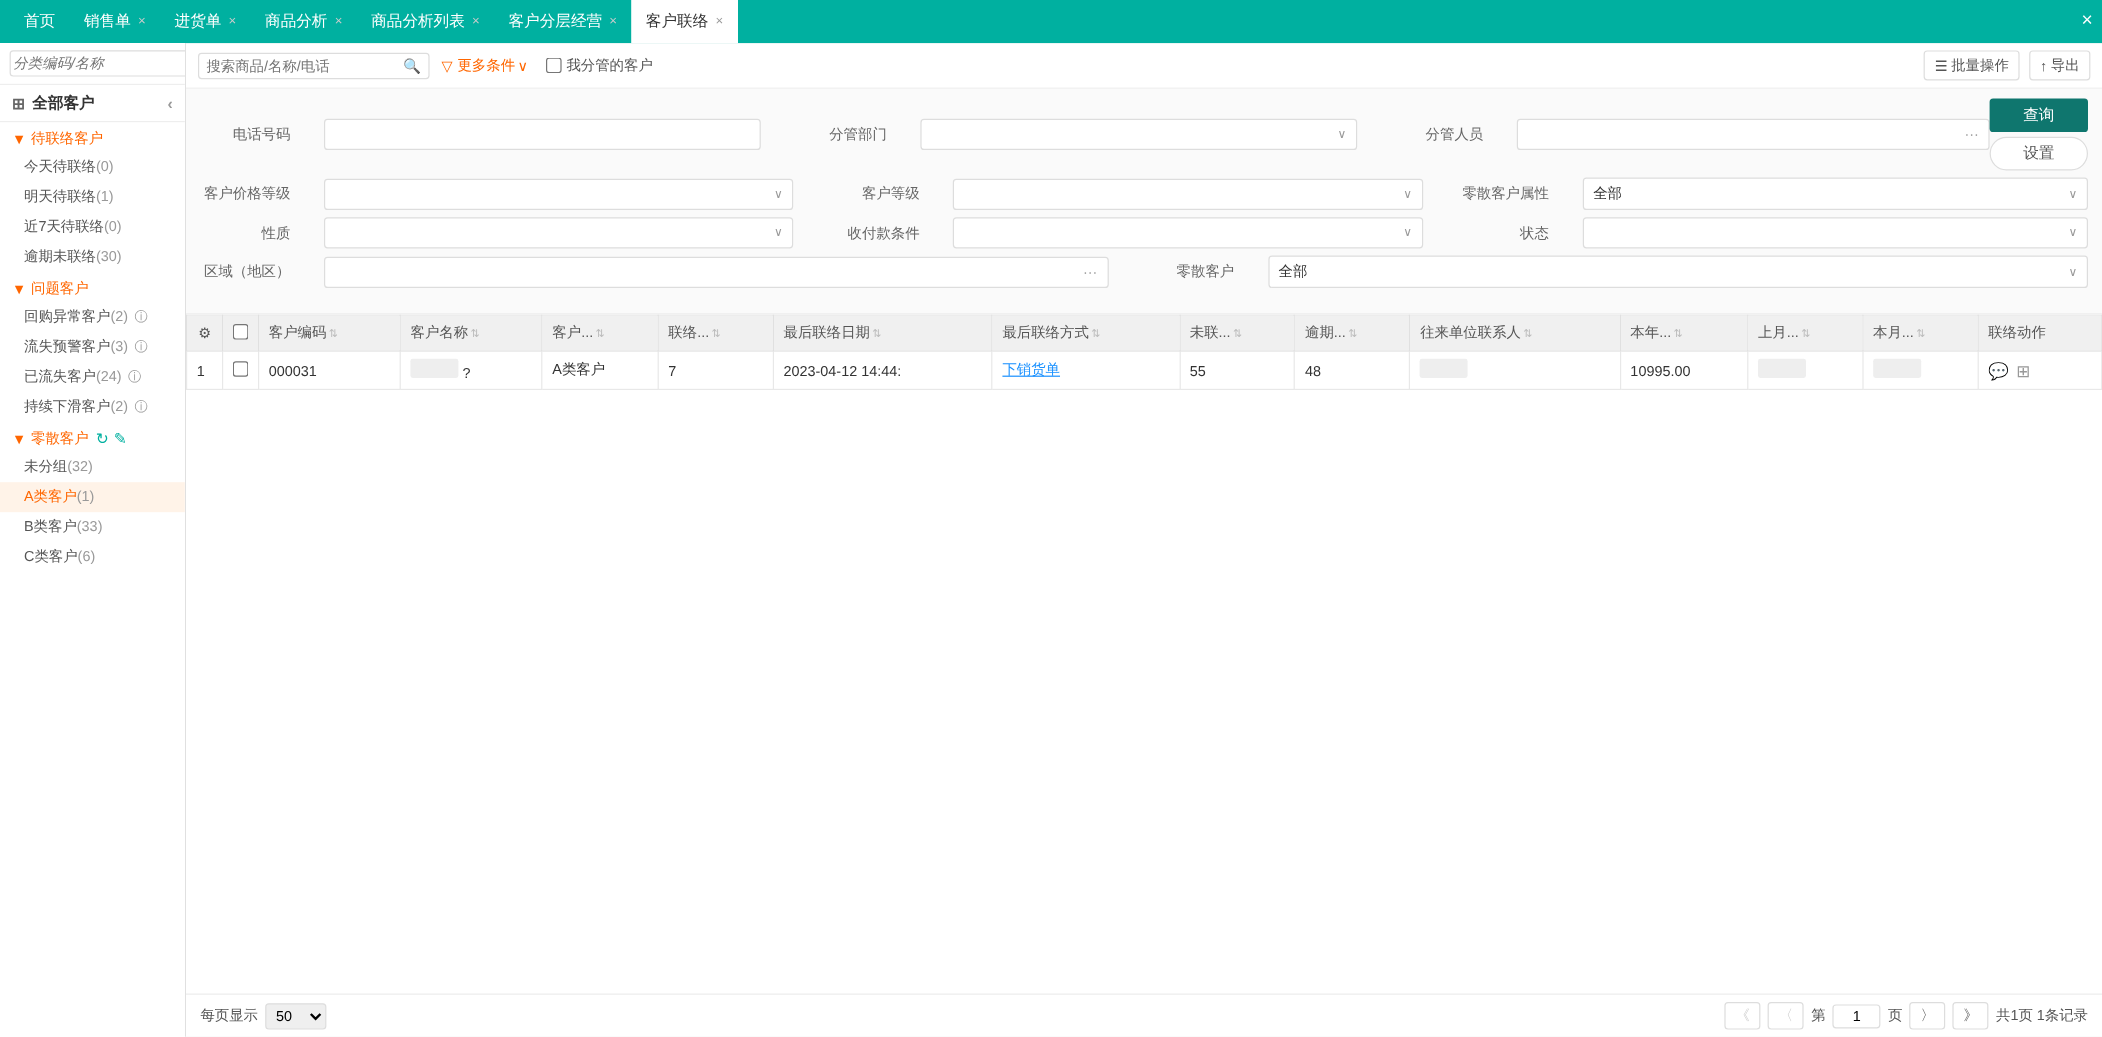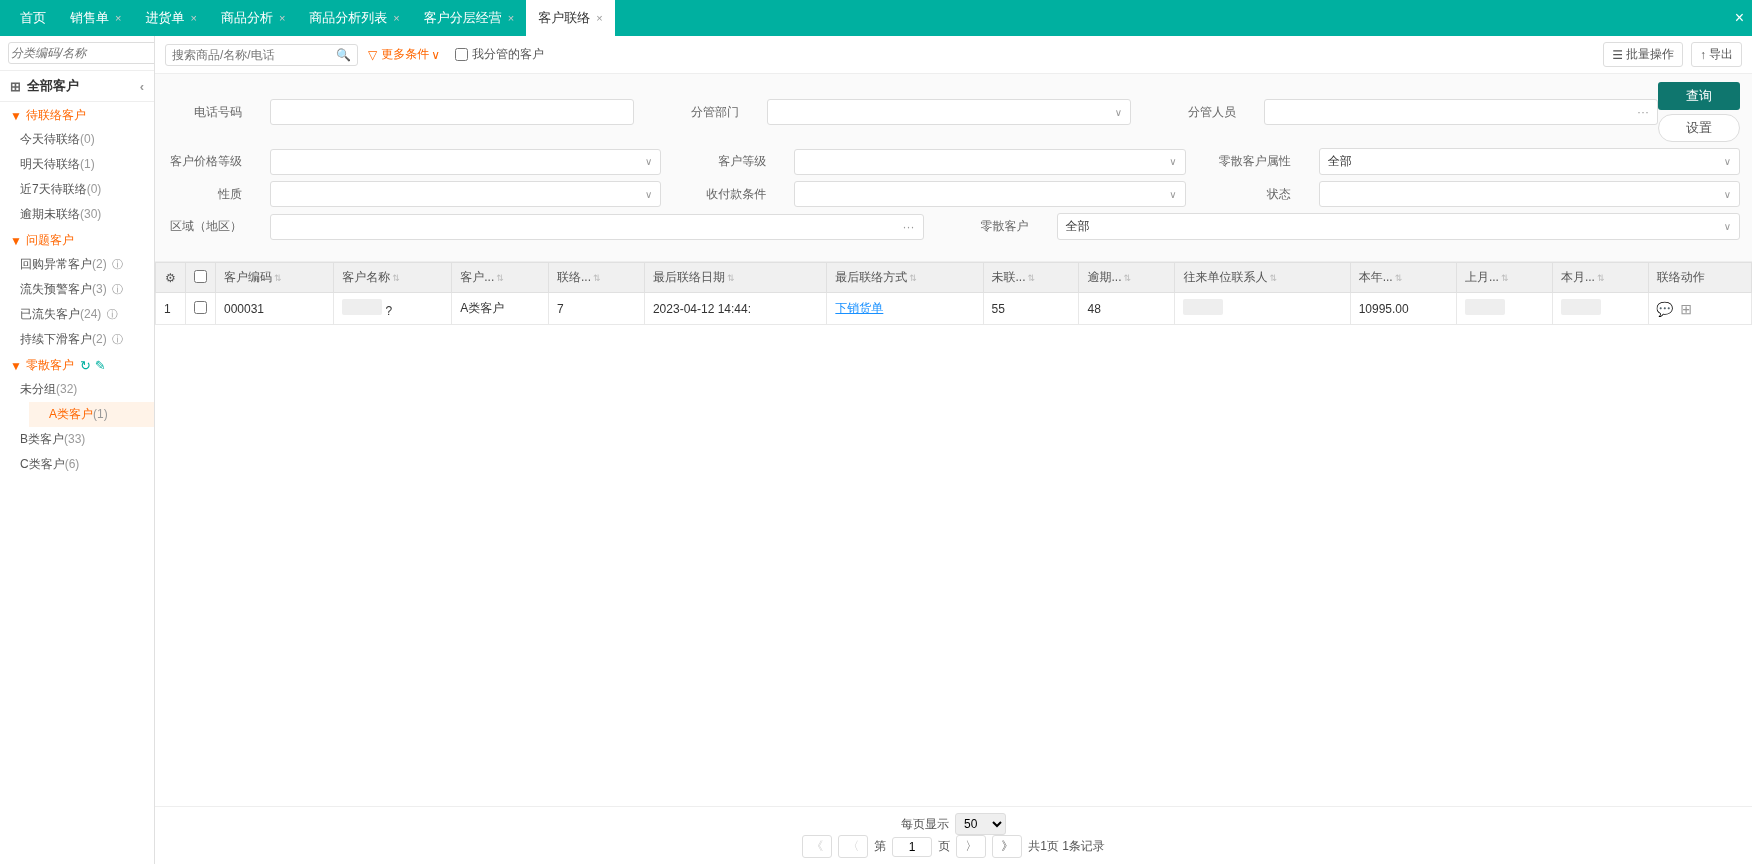--- a/index.html
+++ b/index.html
@@ -20,21 +20,21 @@
     
     .sidebar { width: 155px; background: #fff; border-right: 1px solid #e0e0e0; display: flex; flex-direction: column; overflow-y: auto; }
     .sidebar-search { display: flex; align-items: center; padding: 6px 8px; border-bottom: 1px solid #eee; }
     .sidebar-search input { flex: 1; border: 1px solid #ddd; border-radius: 3px; padding: 3px 2px; font-size: 12px; outline: none; font-style: italic; }
     .sidebar-all { display: flex; align-items: center; padding: 6px 10px; font-weight: bold; color: #333; font-size: 13px; border-bottom: 1px solid #eee; }
     .sidebar-all .grid-icon { margin-right: 6px; color: #666; }
     .sidebar-all .arrow-icon { margin-left: auto; color: #999; }
     .sidebar-group-title { display: flex; align-items: center; padding: 5px 10px 3px 10px; color: #f60; font-size: 12px; }
     .sidebar-group-title .tri { margin-right: 4px; }
     .sidebar-item { padding: 4px 10px 4px 20px; color: #555; cursor: pointer; font-size: 12px; }
-    .sidebar-item.active { background: #fff3e8; color: #f60; margin-left: 29px; }
+    .sidebar-item.active { background: #fff3e8; color: #f60; }
     .sidebar-item .count { color: #999; }
 
     
     .content { flex: 1; display: flex; flex-direction: column; overflow: hidden; }
 
     
     .filter-bar { display: flex; align-items: center; padding: 6px 10px; background: #fff; border-bottom: 1px solid #eee; }
     .filter-search { display: flex; align-items: center; border: 1px solid #ddd; border-radius: 3px; padding: 3px 6px; margin-right: 10px; }
     .filter-search input { border: none; outline: none; font-size: 12px; width: 160px; }
     .filter-search .s-icon { color: #999; margin-left: 4px; }
@@ -64,21 +64,21 @@
     thead th .sort-icon { color: #bbb; margin-left: 2px; font-size: 9px; }
     tbody tr { background: #fff; }
     tbody td { padding: 6px 8px; border: 1px solid #e8e8e8; color: #333; white-space: nowrap; }
     .th-gear { width: 30px; text-align: center; }
     .th-check { width: 30px; text-align: center; }
     .link-text { color: #1890ff; cursor: pointer; text-decoration: underline; text-align: center; }
     .action-icons { display: flex; gap: 6px; }
     .action-icon { color: #999; cursor: pointer; font-size: 14px; }
 
     
-    .bottom-bar { display: flex; align-items: center; justify-content: space-between; padding: 6px 12px; background: #fff; border-top: 1px solid #eee; flex-direction: column; }
+    .bottom-bar { display: flex; align-items: center; justify-content: space-between; padding: 6px 12px; background: #fff; border-top: 1px solid #eee; }
     .page-size { display: flex; align-items: center; gap: 6px; color: #555; }
     .page-size select { border: 1px solid #ddd; padding: 2px 4px; border-radius: 3px; font-size: 12px; }
     .pagination { display: flex; align-items: center; gap: 6px; color: #555; }
     .page-btn { border: 1px solid #ddd; background: #fff; padding: 2px 8px; cursor: pointer; border-radius: 3px; font-size: 12px; color: #555; }
     .page-btn:disabled { color: #ccc; cursor: not-allowed; }
     .page-input { border: 1px solid #ddd; width: 40px; text-align: center; padding: 2px 4px; border-radius: 3px; font-size: 12px; }
     .total-info { color: #555; }
 
     
     .btn-query { background: #0f766e; color: #fff; border: none; padding: 5px 28px; border-radius: 3px; cursor: pointer; font-size: 13px; }

